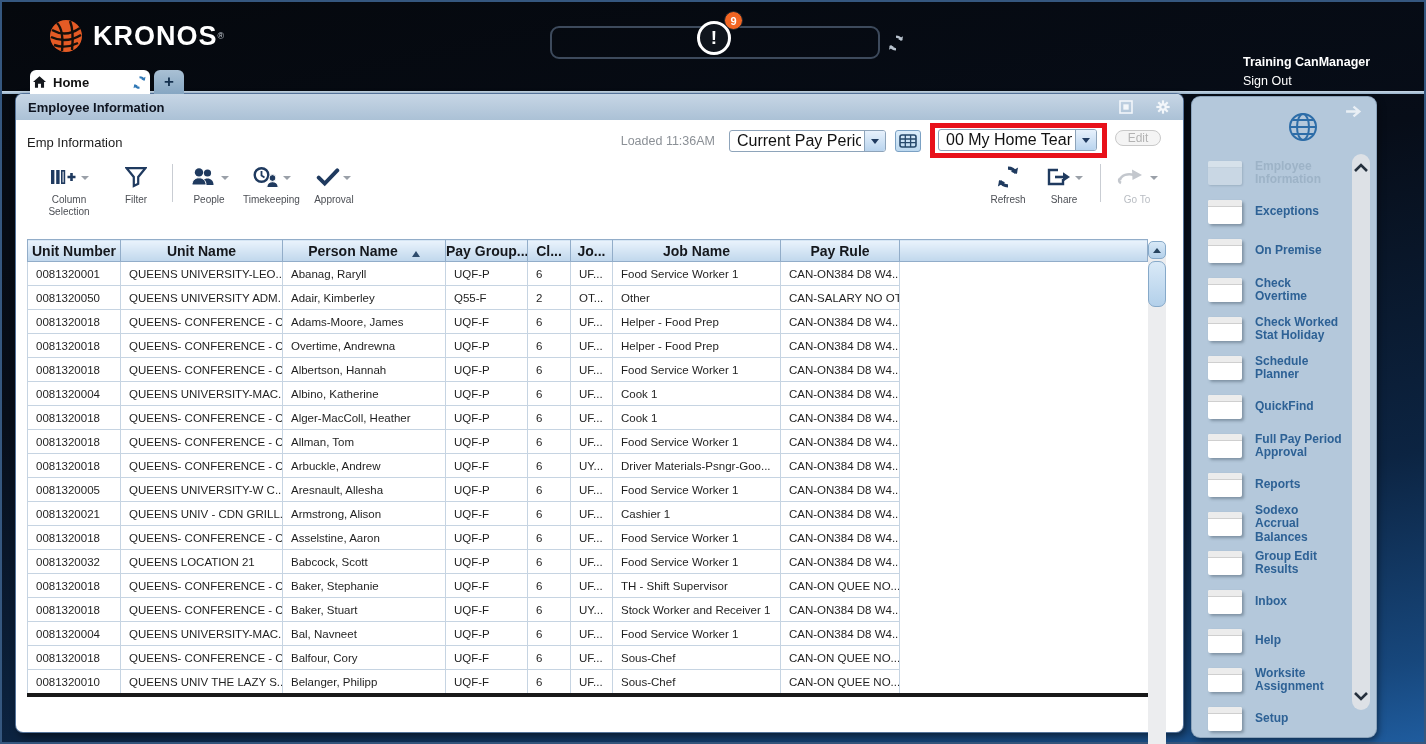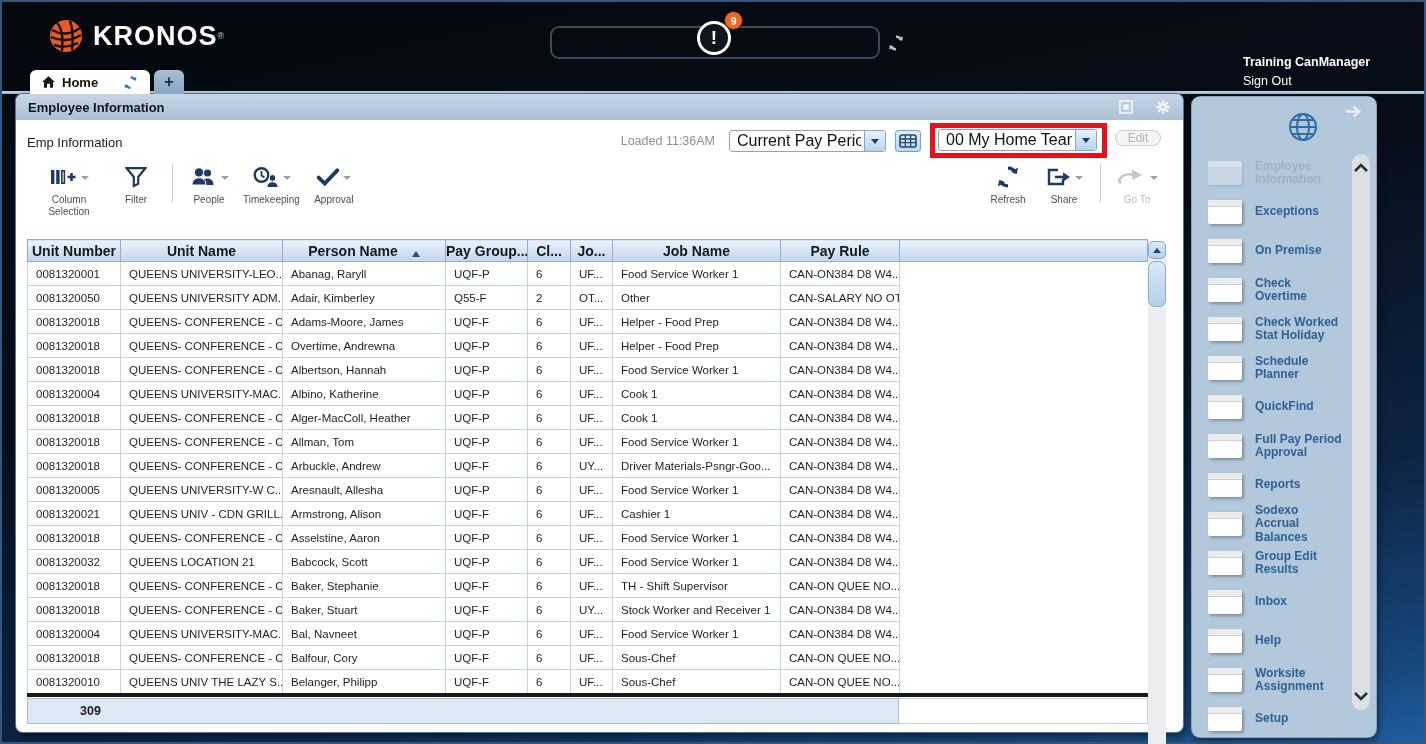--- a/index.html
+++ b/index.html
@@ -22,21 +22,21 @@
     background:var(--badge,#f26522); color:#fff; font-size:11px; font-weight:bold;
     display:flex; align-items:center; justify-content:center; border:1px solid #20252c; }
   .top-refresh { position:absolute; left:885px; top:32px; width:18px; height:18px; }
   .user-block { position:absolute; left:1241px; top:11px; color:#fff; font-size:12.5px; line-height:1.55; }
   .user-name { font-weight:bold;margin-top:40px; }
 
   
   .strip-line { position:absolute; left:0; top:89px; width:100%; height:3px;
     background:linear-gradient(#c9d8e6,#97b2ca); }
   .tab-home { position:absolute; left:28px; top:68px; width:120px; height:24px; background:#fff;
-    border-radius:6px 6px 0 0; display:flex; align-items:center; padding:0 12px; gap:7px; z-index:3; }
+    border-radius:6px 6px 0 0; display:flex; align-items:center; padding:0 3px; gap:7px; z-index:3; }
   .tab-home-label { font-size:13px; font-weight:bold; color:#111; flex:1; }
   .tab-plus { position:absolute; left:152px; top:68px; width:30px; height:24px;
     background:linear-gradient(#a9c0d4,#86a6c2); border-radius:6px 6px 0 0;
     display:flex; align-items:center; justify-content:center; color:#14304e; font-size:17px; font-weight:bold; z-index:3; }
 
   
   .panel { position:absolute; left:14px; top:92px; width:1167px; height:638px; background:#fff;
     border-radius:7px; box-shadow:0 0 0 1px #56749a, 3px 4px 8px rgba(0,0,0,.55); z-index:2; }
   .panel-header { position:absolute; left:0; top:0; right:0; height:26px;
     background:linear-gradient(#c7d6e5,#abc1d6); border-radius:7px 7px 0 0;
@@ -532,26 +532,20 @@
               <td class="c4">6</td>
               <td class="c5">UF...</td>
               <td class="c6">Sous-Chef</td>
               <td class="c7">CAN-ON QUEE NO...</td>
               <td class="cf"></td>
             </tr>
           </tbody>
       </table>
     </div>
     <div class="dark-line"></div>
-    <div class="grid-footer">
-      <div class="gf-count">
-          <span>309</span>
-        </div>
-      <div class="gf-filler"></div>
-    </div>
 
     <div class="vscroll">
       <div class="sc-btn sc-up">
           <span class="tri-up"></span>
         </div>
       <div class="sc-thumb"></div>
 
     </div>
   </div>
 

